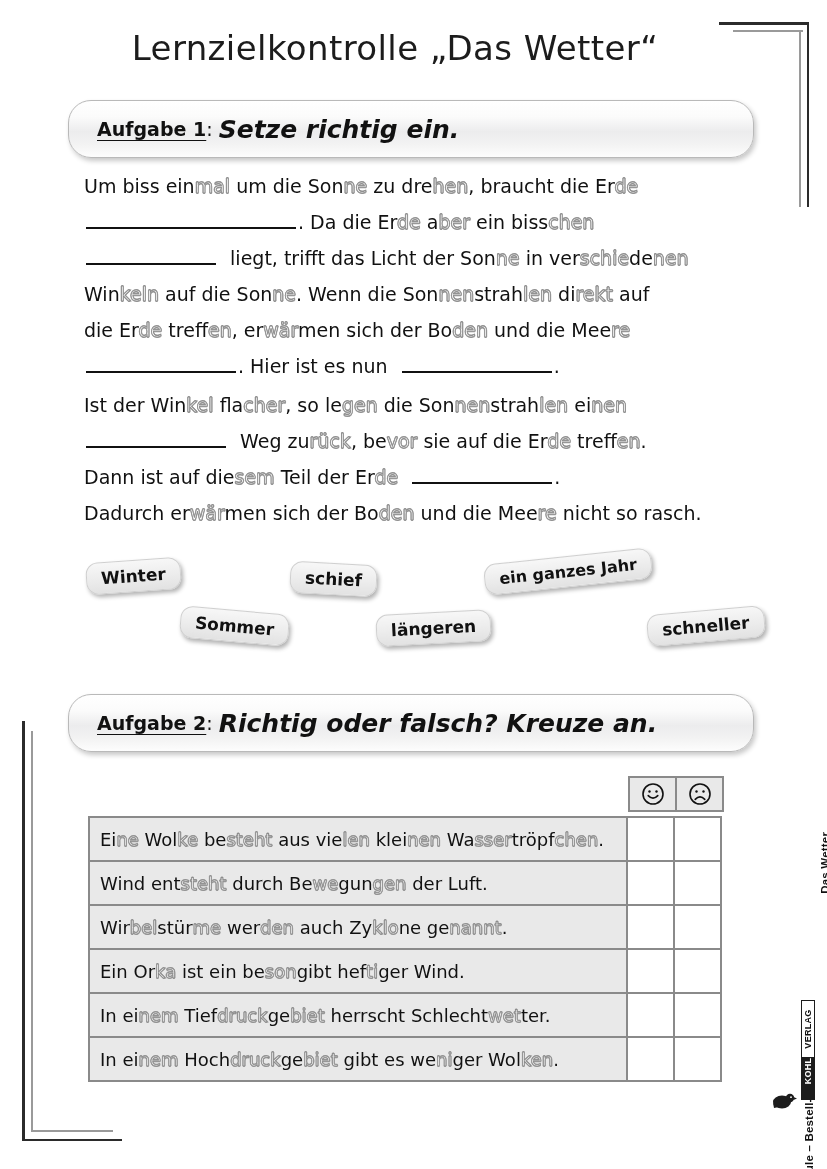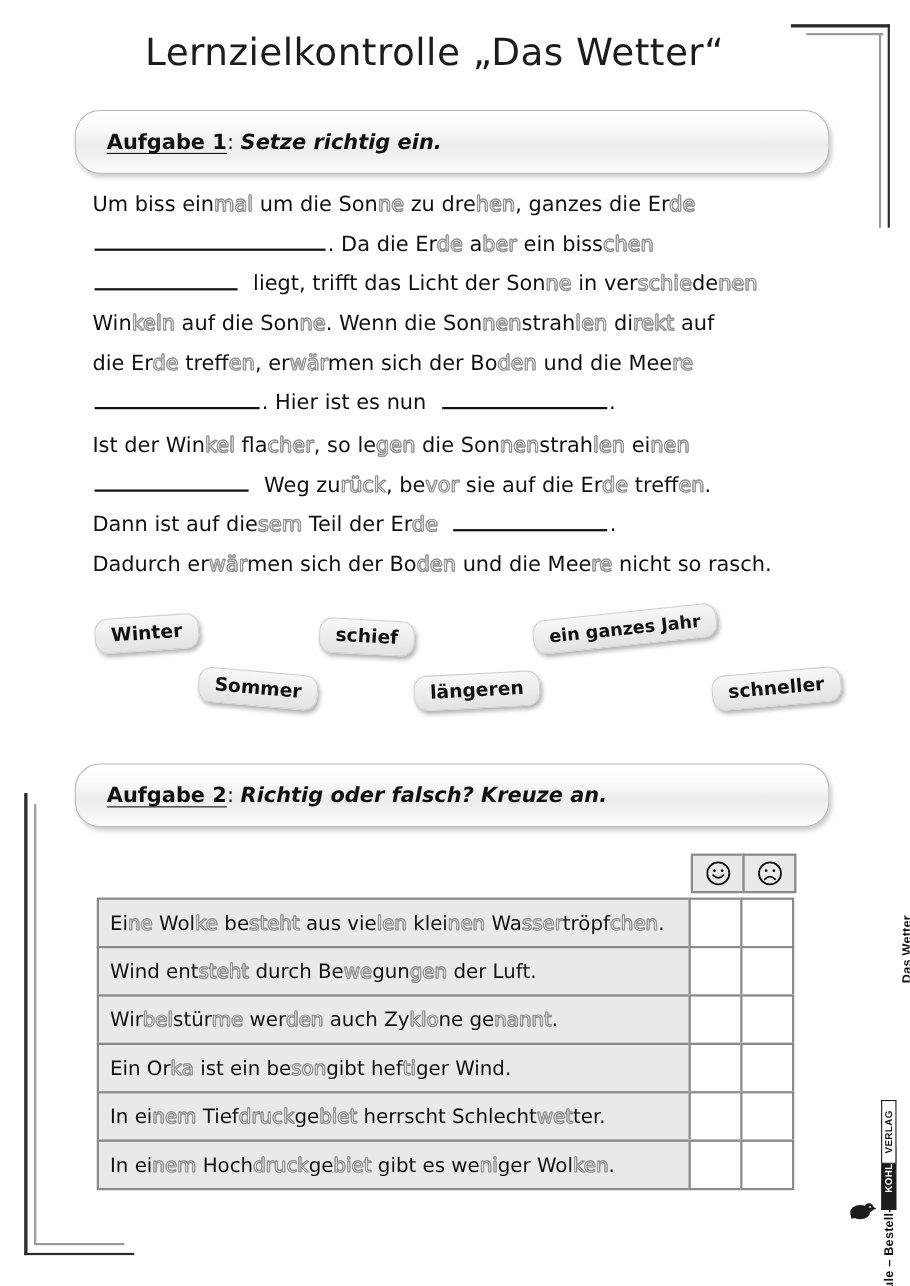--- a/index.html
+++ b/index.html
@@ -81,21 +81,21 @@
     text-underline-offset: 4px;
     white-space: pre;
   }
   .banner-sep {
     font-size: 19px;
     color: #111;
     font-family: "DejaVu Sans", sans-serif;
     white-space: pre;
   }
   .banner-text {
-    font-size: 19px;
+    font-size: 25px;
     color: #111;
     font-family: "DejaVu Sans", sans-serif;
     font-weight: 700;
     font-style: italic;
     white-space: pre;
   }
 
   
   .cloze {
     position: absolute;
@@ -319,21 +319,21 @@
 
 <div class="page-title">Lernzielkontrolle „Das Wetter“</div>
 
 <div class="banner banner-1">
   <span class="banner-label">Aufgabe 1</span>
   <span class="banner-sep">: </span>
   <span class="banner-text">Setze richtig ein.</span>
 </div>
 
 <div class="cloze cloze-1">
-    <p><span>Um biss ein</span><span class="hollow">mal</span><span> um die Son</span><span class="hollow">ne</span><span> zu dre</span><span class="hollow">hen</span><span>, ganzes die Er</span><span class="hollow">de</span></p>
+    <p><span>Um biss ein</span><span class="hollow">mal</span><span> um die Son</span><span class="hollow">ne</span><span> zu dre</span><span class="hollow">hen</span><span>, braucht die Er</span><span class="hollow">de</span></p>
     <p><span class="blank" style="width: 210px;"></span><span>. Da die Er</span><span class="hollow">de</span><span> a</span><span class="hollow">ber</span><span> ein biss</span><span class="hollow">chen</span></p>
     <p><span class="blank" style="width: 130px;"></span><span>  liegt, trifft das Licht der Son</span><span class="hollow">ne</span><span> in ver</span><span class="hollow">schie</span><span>de</span><span class="hollow">nen</span></p>
     <p><span>Win</span><span class="hollow">keln</span><span> auf die Son</span><span class="hollow">ne</span><span>. Wenn die Son</span><span class="hollow">nen</span><span>strah</span><span class="hollow">len</span><span> di</span><span class="hollow">rekt</span><span> auf</span></p>
     <p><span>die Er</span><span class="hollow">de</span><span> tref</span><span class="hollow">fen</span><span>, er</span><span class="hollow">wär</span><span>men sich der Bo</span><span class="hollow">den</span><span> und die Mee</span><span class="hollow">re</span></p>
     <p><span class="blank" style="width: 150px;"></span><span>. Hier ist es nun  </span><span class="blank" style="width: 150px;"></span><span>.</span></p>
   </div>
 <div class="cloze cloze-2">
     <p><span>Ist der Win</span><span class="hollow">kel</span><span> fla</span><span class="hollow">cher</span><span>, so le</span><span class="hollow">gen</span><span> die Son</span><span class="hollow">nen</span><span>strah</span><span class="hollow">len</span><span> ei</span><span class="hollow">nen</span></p>
     <p><span class="blank" style="width: 140px;"></span><span>  Weg zu</span><span class="hollow">rück</span><span>, be</span><span class="hollow">vor</span><span> sie auf die Er</span><span class="hollow">de</span><span> tref</span><span class="hollow">fen</span><span>.</span></p>
     <p><span>Dann ist auf die</span><span class="hollow">sem</span><span> Teil der Er</span><span class="hollow">de</span><span>  </span><span class="blank" style="width: 140px;"></span><span>.</span></p>

